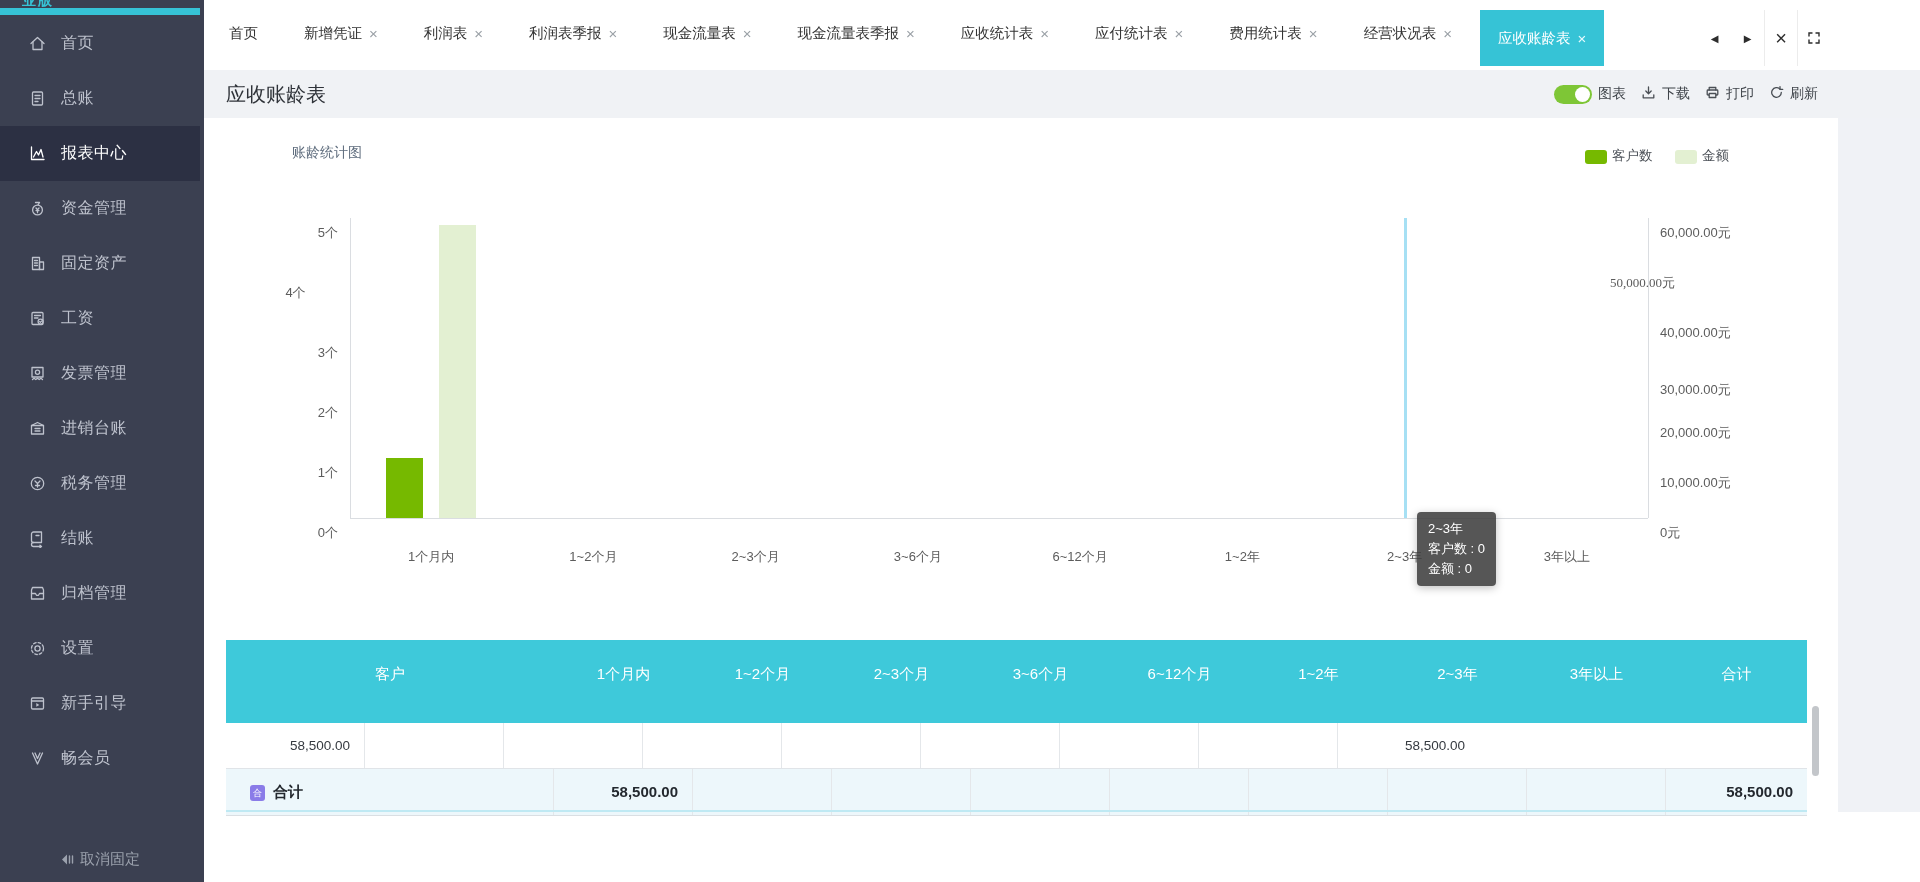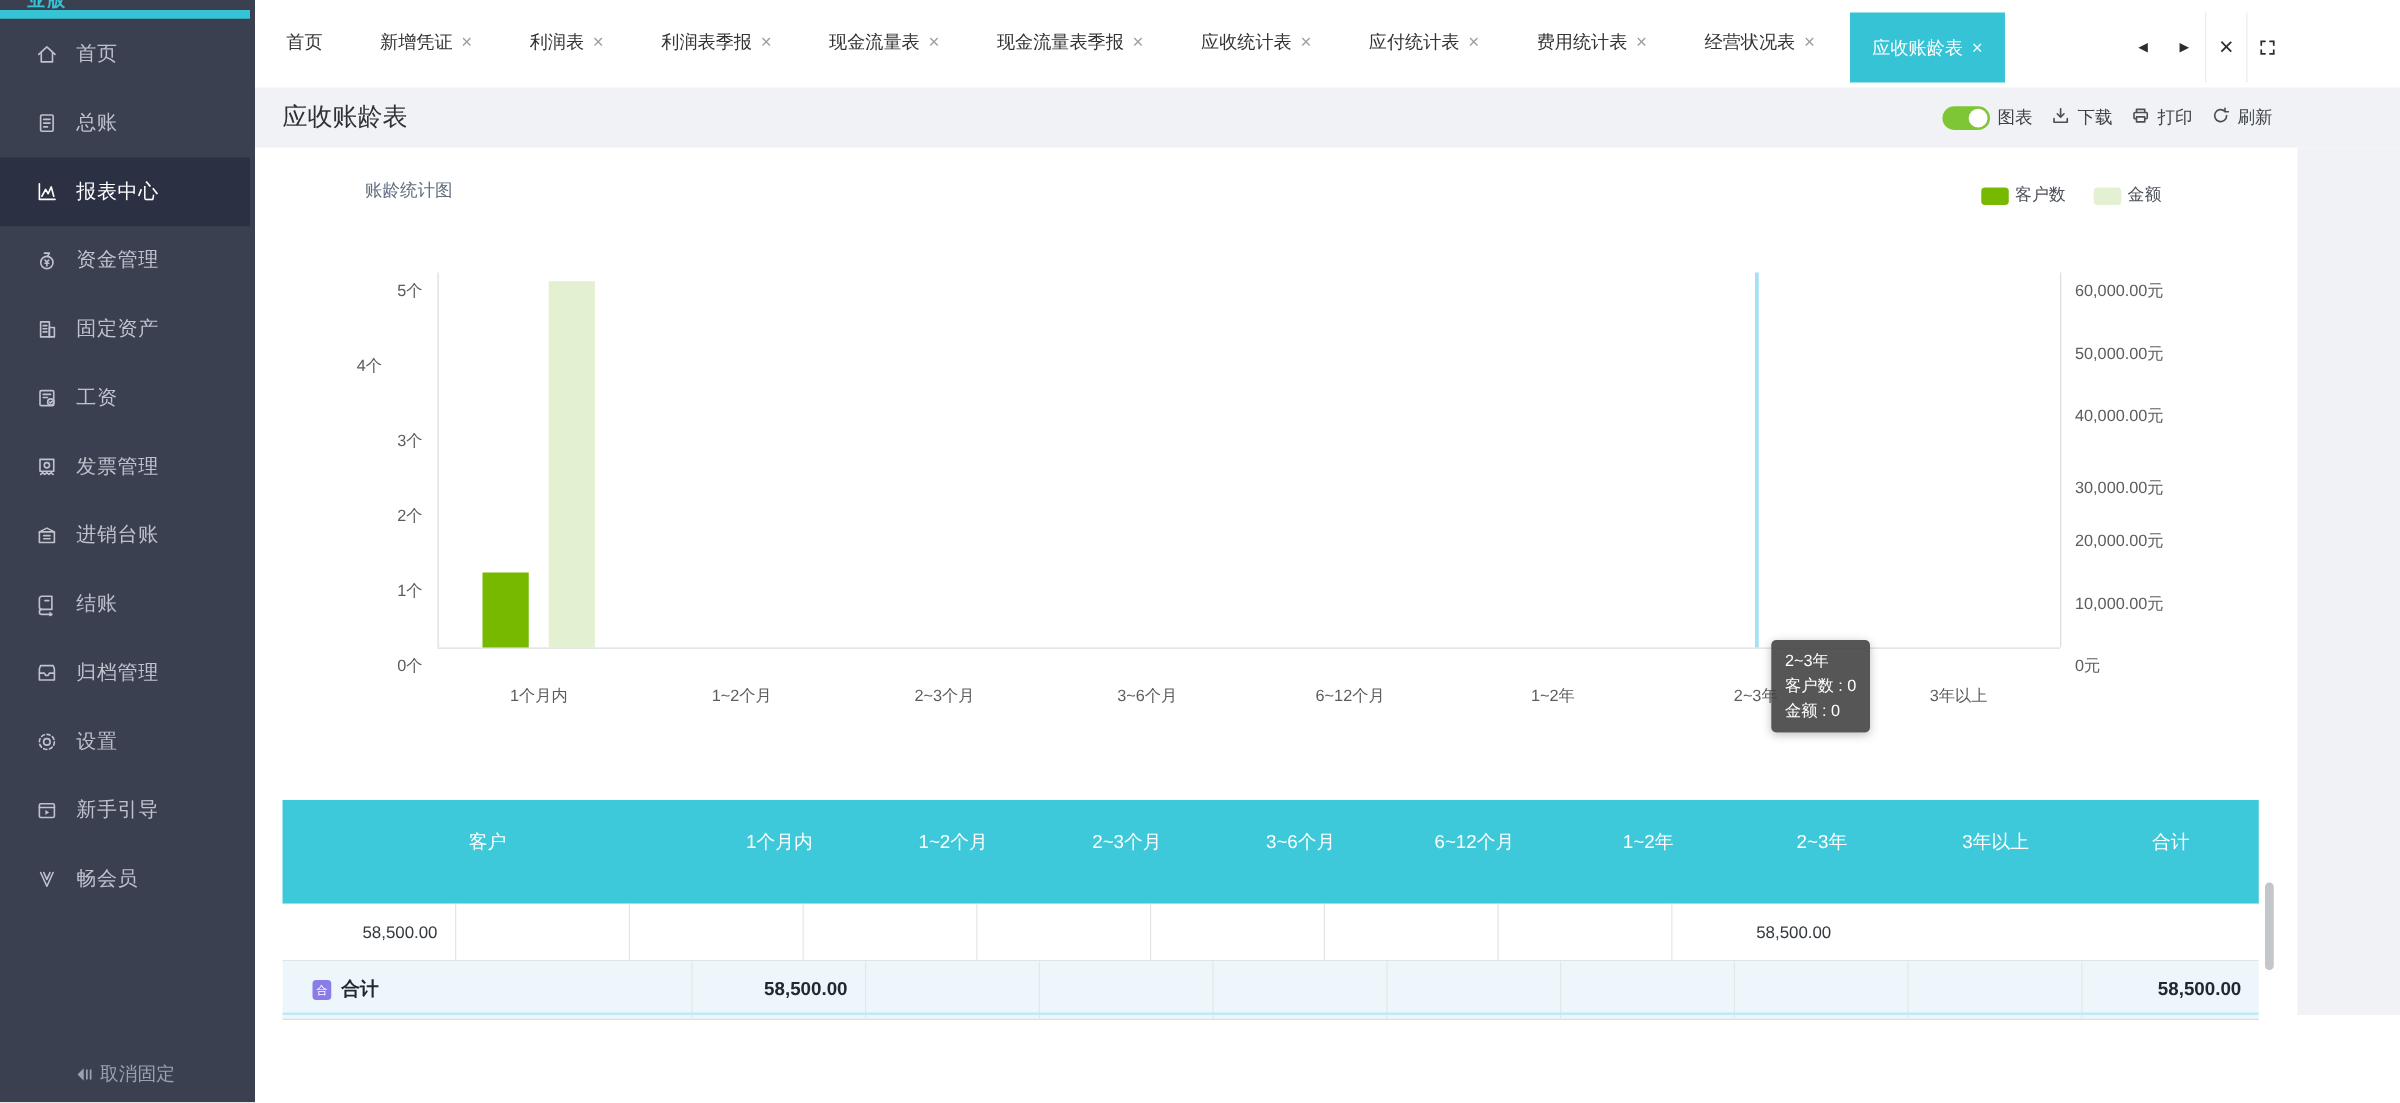--- a/index.html
+++ b/index.html
@@ -146,20 +146,29 @@
             <svg viewBox="0 0 19 19" fill="none" stroke="currentColor" stroke-width="1.3" stroke-linecap="round" stroke-linejoin="round">
               <path d="M3.5 6.5 L9.5 3.5 L15.5 6.5 V15 H3.5 Z"></path>
               <path d="M3.5 6.5 H15.5 M7 9.5 h5 M7 12 h5"></path>
             </svg>
           </span>
         <span>进销台账</span>
       </div>
       <div class="s-item">
         <span class="s-ico">
             <svg viewBox="0 0 19 19" fill="none" stroke="currentColor" stroke-width="1.3" stroke-linecap="round" stroke-linejoin="round">
+              <circle cx="9.5" cy="9.5" r="6.2"></circle>
+              <path d="M7 7 l2.5 2.5 L12 7 M9.5 9.5 v3.5 M7.5 11.5 h4"></path>
+            </svg>
+          </span>
+        <span>税务管理</span>
+      </div>
+      <div class="s-item">
+        <span class="s-ico">
+            <svg viewBox="0 0 19 19" fill="none" stroke="currentColor" stroke-width="1.3" stroke-linecap="round" stroke-linejoin="round">
               <path d="M13.5 13.5 h-8 a2 2 0 0 1 -2 -2 V5 a2 2 0 0 1 2 -2 h8 v10.5"></path>
               <path d="M5.5 13.5 a2 2 0 0 0 0 4 h8 l-1.5 -1.3 M13.5 17.5 l-1.5 1.2"></path>
               <path d="M8 6.5 h3"></path>
             </svg>
           </span>
         <span>结账</span>
       </div>
       <div class="s-item">
         <span class="s-ico">
             <svg viewBox="0 0 19 19" fill="none" stroke="currentColor" stroke-width="1.3" stroke-linecap="round" stroke-linejoin="round">
@@ -306,21 +315,21 @@
       <div class="abs" style="left: 350px; top: 218px; width: 1px; height: 300px; background: rgb(218, 221, 225);"></div>
       <div class="abs" style="left: 1648px; top: 218px; width: 1px; height: 300px; background: rgb(218, 221, 225);"></div>
       <div class="abs" style="left: 350px; top: 518px; width: 1298px; height: 1px; background: rgb(218, 221, 225);"></div>
       <div class="abs tick" style="left: 253px; top: 209px; width: 85px; text-align: right;">5个</div>
       <div class="abs tick" style="left: 253px; top: 269px; width: 85px; text-align: center;">4个</div>
       <div class="abs tick" style="left: 253px; top: 329px; width: 85px; text-align: right;">3个</div>
       <div class="abs tick" style="left: 253px; top: 389px; width: 85px; text-align: right;">2个</div>
       <div class="abs tick" style="left: 253px; top: 449px; width: 85px; text-align: right;">1个</div>
       <div class="abs tick" style="left: 253px; top: 509px; width: 85px; text-align: right;">0个</div>
       <div class="abs tick" style="left: 1660px; top: 209px; width: 130px;">60,000.00元</div>
-      <div class="abs tick" style="left: 1660px; top: 259px; width: 130px;">50,000.00元</div>
+      <div class="abs tick" style="left: 1610px; top: 259px; width: 130px; font-family: Liberation Serif, serif;">50,000.00元</div>
       <div class="abs tick" style="left: 1660px; top: 309px; width: 130px;">40,000.00元</div>
       <div class="abs tick" style="left: 1660px; top: 366px; width: 130px;">30,000.00元</div>
       <div class="abs tick" style="left: 1660px; top: 409px; width: 130px;">20,000.00元</div>
       <div class="abs tick" style="left: 1660px; top: 459px; width: 130px;">10,000.00元</div>
       <div class="abs tick" style="left: 1660px; top: 509px; width: 130px;">0元</div>
       <div class="abs tick" style="left: 361.125px; top: 533px; width: 140px; text-align: center;">1个月内</div>
       <div class="abs tick" style="left: 523.375px; top: 533px; width: 140px; text-align: center;">1~2个月</div>
       <div class="abs tick" style="left: 685.625px; top: 533px; width: 140px; text-align: center;">2~3个月</div>
       <div class="abs tick" style="left: 847.875px; top: 533px; width: 140px; text-align: center;">3~6个月</div>
       <div class="abs tick" style="left: 1010.12px; top: 533px; width: 140px; text-align: center;">6~12个月</div>

